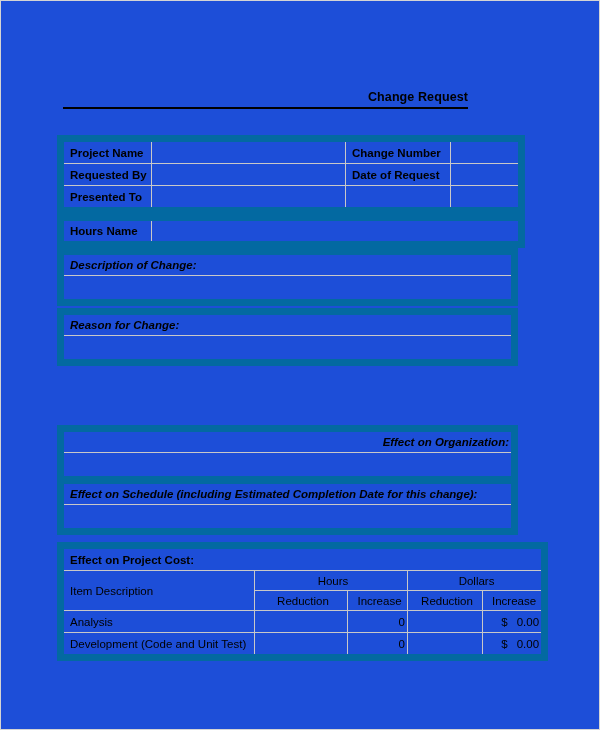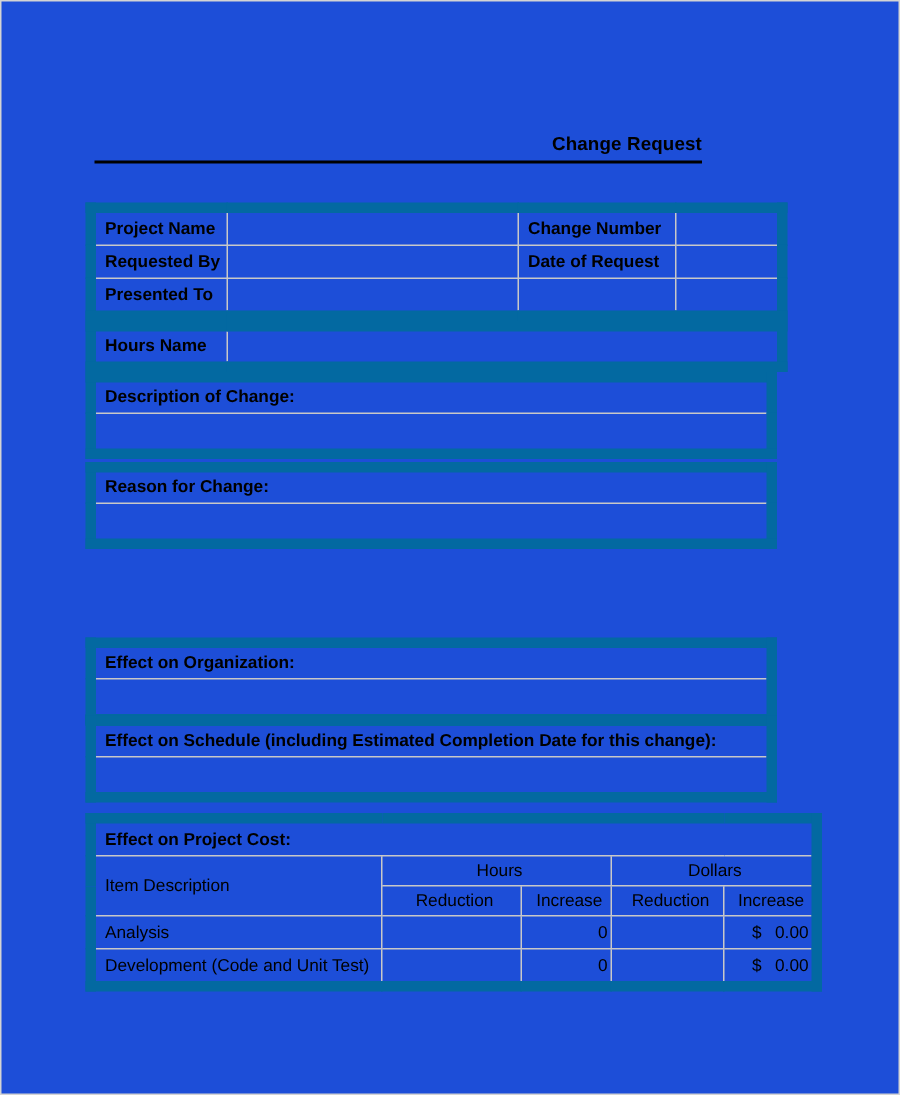--- a/index.html
+++ b/index.html
@@ -52,26 +52,26 @@
     display: flex;
     justify-content: flex-end;
     align-items: center;
     gap: 9px;
   }
   
   #info-table   { top: 134px; width: 461px; }
   #info-table td { height: 21px; }
   #change-name-table { top: 213px; width: 461px; }
   .section-table { width: 461px; }
-  .section-table td.head { height: 20px; }
+  .section-table td.head { height: 20px; font-style: italic; }
   .section-table td.body { height: 23px; }
   #section-0 { top: 247px; }
   #section-1 { top: 307px; }
   #section-2 { top: 367px; }
-  #section-3 { top: 424px; }
+  #section-3 { top: 424px; text-align: right; }
   #section-4 { top: 476px; }
   #cost-table { top: 541px; width: 484px; border-radius: 24px; }
   #cost-table td { height: 19px; }
   #cost-table td.data { height: 21px; }
 </style>
 </head>
 <body>
 
 <div class="page">
 

